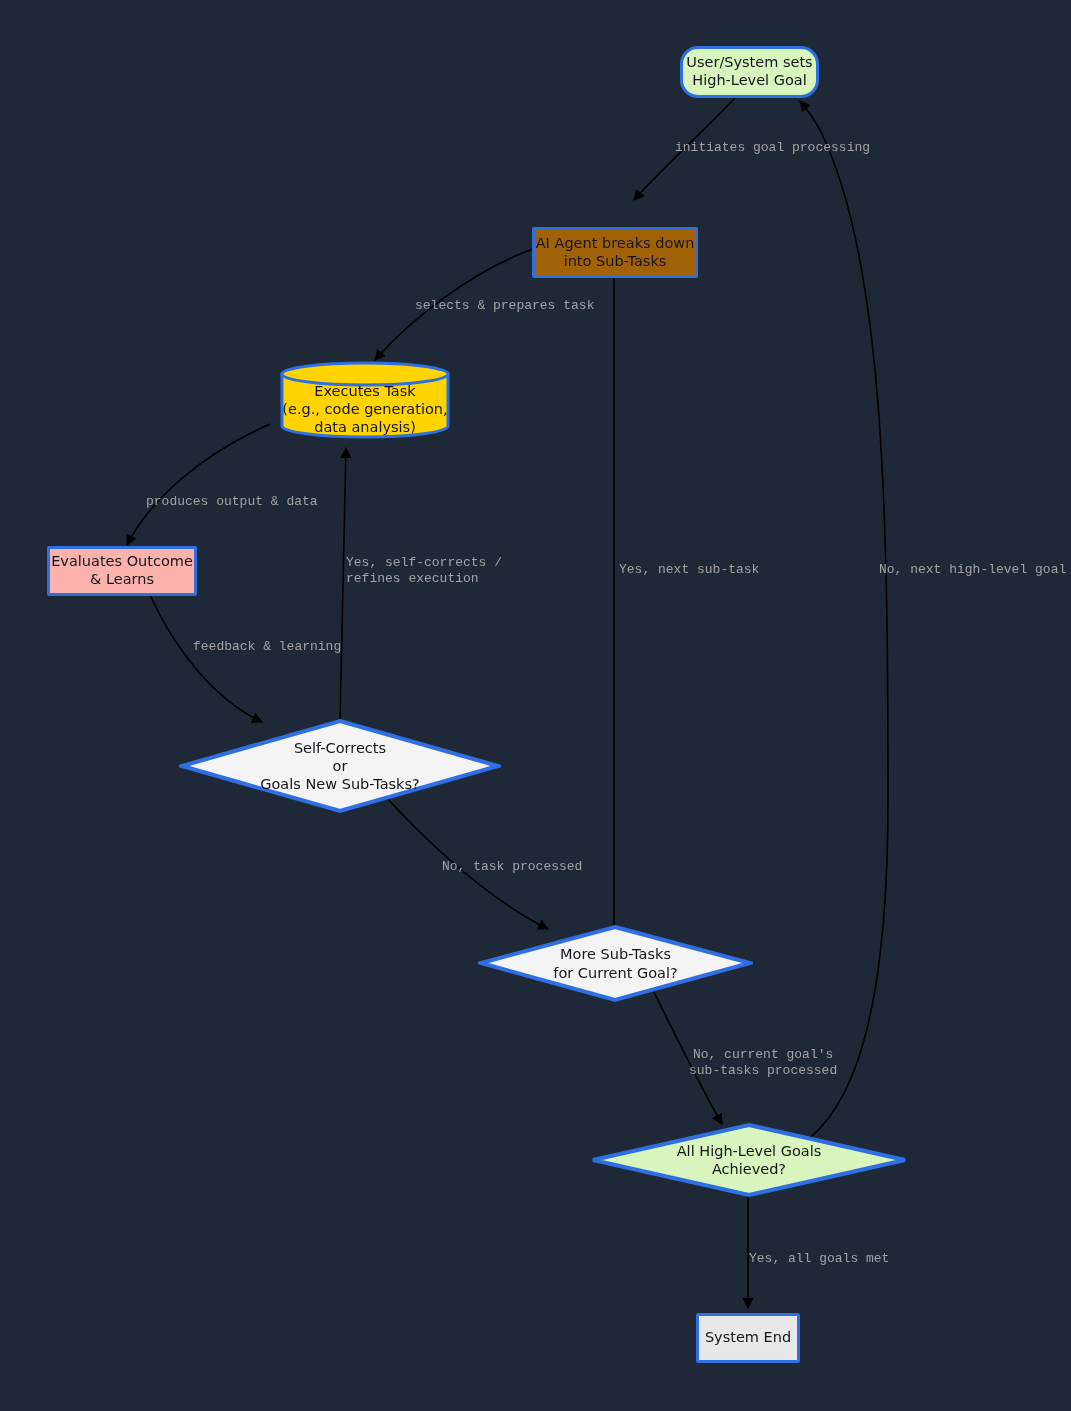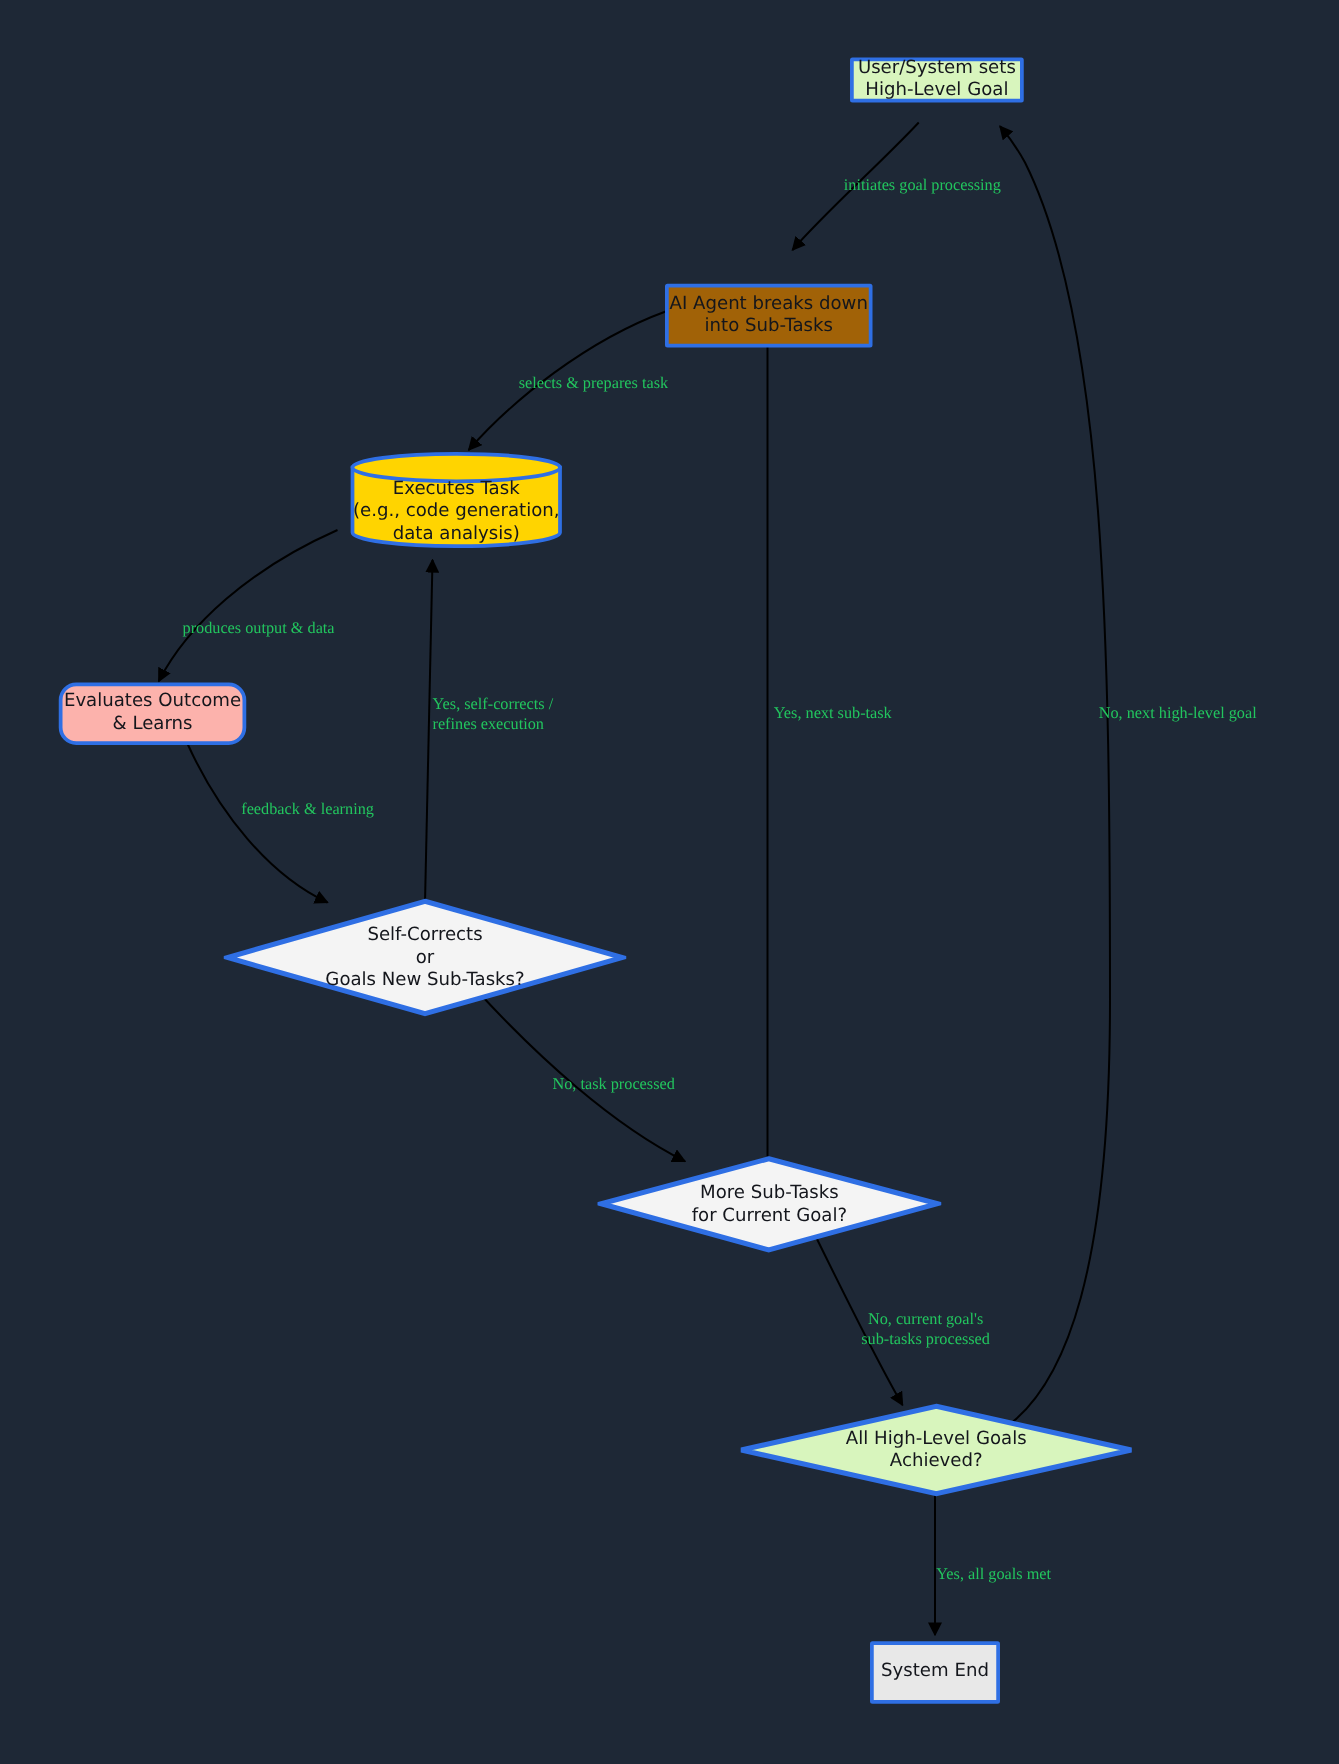--- a/index.html
+++ b/index.html
@@ -84,25 +84,25 @@
     text-align: center;
     font-size: 14.5px;
     color: #14161c;
     line-height: 1.25;
     white-space: pre;
     font-family: "DejaVu Sans", sans-serif;
   }
 
   .edge-label {
     position: absolute;
-    color: #22c55e;
+    color: #a3a3a3;
     font-size: 13px;
     line-height: 1.2;
     white-space: pre;
-    font-family: Liberation Serif, serif;
+    font-family: Liberation Mono, monospace;
   }
 </style>
 </head>
 <body>
 
 <div id="canvas">
 
   <svg id="edges" viewBox="0 0 1071 1411" width="1071" height="1411">
     <defs>
       <marker id="arrow" viewBox="0 0 10 10" refX="9" refY="5" markerWidth="7" markerHeight="7" orient="auto-start-reverse">
@@ -124,37 +124,37 @@
 
     <path d="M 614,925 L 614,262" fill="none" stroke="#000" stroke-width="1.6" marker-end="url(#arrow)"></path>
 
     <path d="M 652,988 C 680,1045 705,1095 722,1124" fill="none" stroke="#000" stroke-width="1.6" marker-end="url(#arrow)"></path>
 
     <path d="M 800,1145 C 855,1110 888,1010 888,800 C 888,520 885,260 820,130 C 812,115 805,107 800,101" fill="none" stroke="#000" stroke-width="1.6" marker-end="url(#arrow)"></path>
 
     <path d="M 748,1196 L 748,1308" fill="none" stroke="#000" stroke-width="1.6" marker-end="url(#arrow)"></path>
   </svg>
 
-  <div class="node rect fill-green" style="left:680px; top:46px; width:139px; height:36px;">User/System sets
+  <div class="node rect fill-green" style="left:680px; top:46px; width:139px; height:52px;border-radius:18px;">User/System sets
 High-Level Goal</div>
 
   <div class="node rect fill-blue" style="left:532px; top:205px; width:166px; height:51px;">AI Agent breaks down
 into Sub-Tasks</div>
 
   <div class="cyl-wrap" style="left:279px; top:360px; width:172px; height:80px;">
     <svg class="cyl-svg" viewBox="0 0 172 80" width="172" height="80">
       <path d="M 3,14 L 3,66 A 83,11 0 0 0 169,66 L 169,14 Z" fill="#ffd400" stroke="#2f6fe4" stroke-width="3"></path>
       <ellipse cx="86" cy="14" rx="83" ry="11" fill="#ffd400" stroke="#2f6fe4" stroke-width="3"></ellipse>
     </svg>
     <div class="cyl-label" style="padding-top:10px;">Executes Task
 (e.g., code generation,
 data analysis)</div>
   </div>
 
-  <div class="node rect fill-pink" style="left:47px; top:546px; width:150px; height:50px;border-radius:14px;">Evaluates Outcome
+  <div class="node rect fill-pink" style="left:47px; top:546px; width:150px; height:50px;">Evaluates Outcome
 &amp; Learns</div>
 
   <div class="dia-wrap" style="left:179px; top:718px; width:322px; height:96px;">
     <svg class="dia-svg" viewBox="0 0 322 96" width="322" height="96">
       <polygon points="161,3 319,48 161,93 3,48" fill="#f4f4f4" stroke="#2f6fe4" stroke-width="4"></polygon>
     </svg>
     <div class="dia-label">Self-Corrects
 or
 Goals New Sub-Tasks?</div>
   </div>

